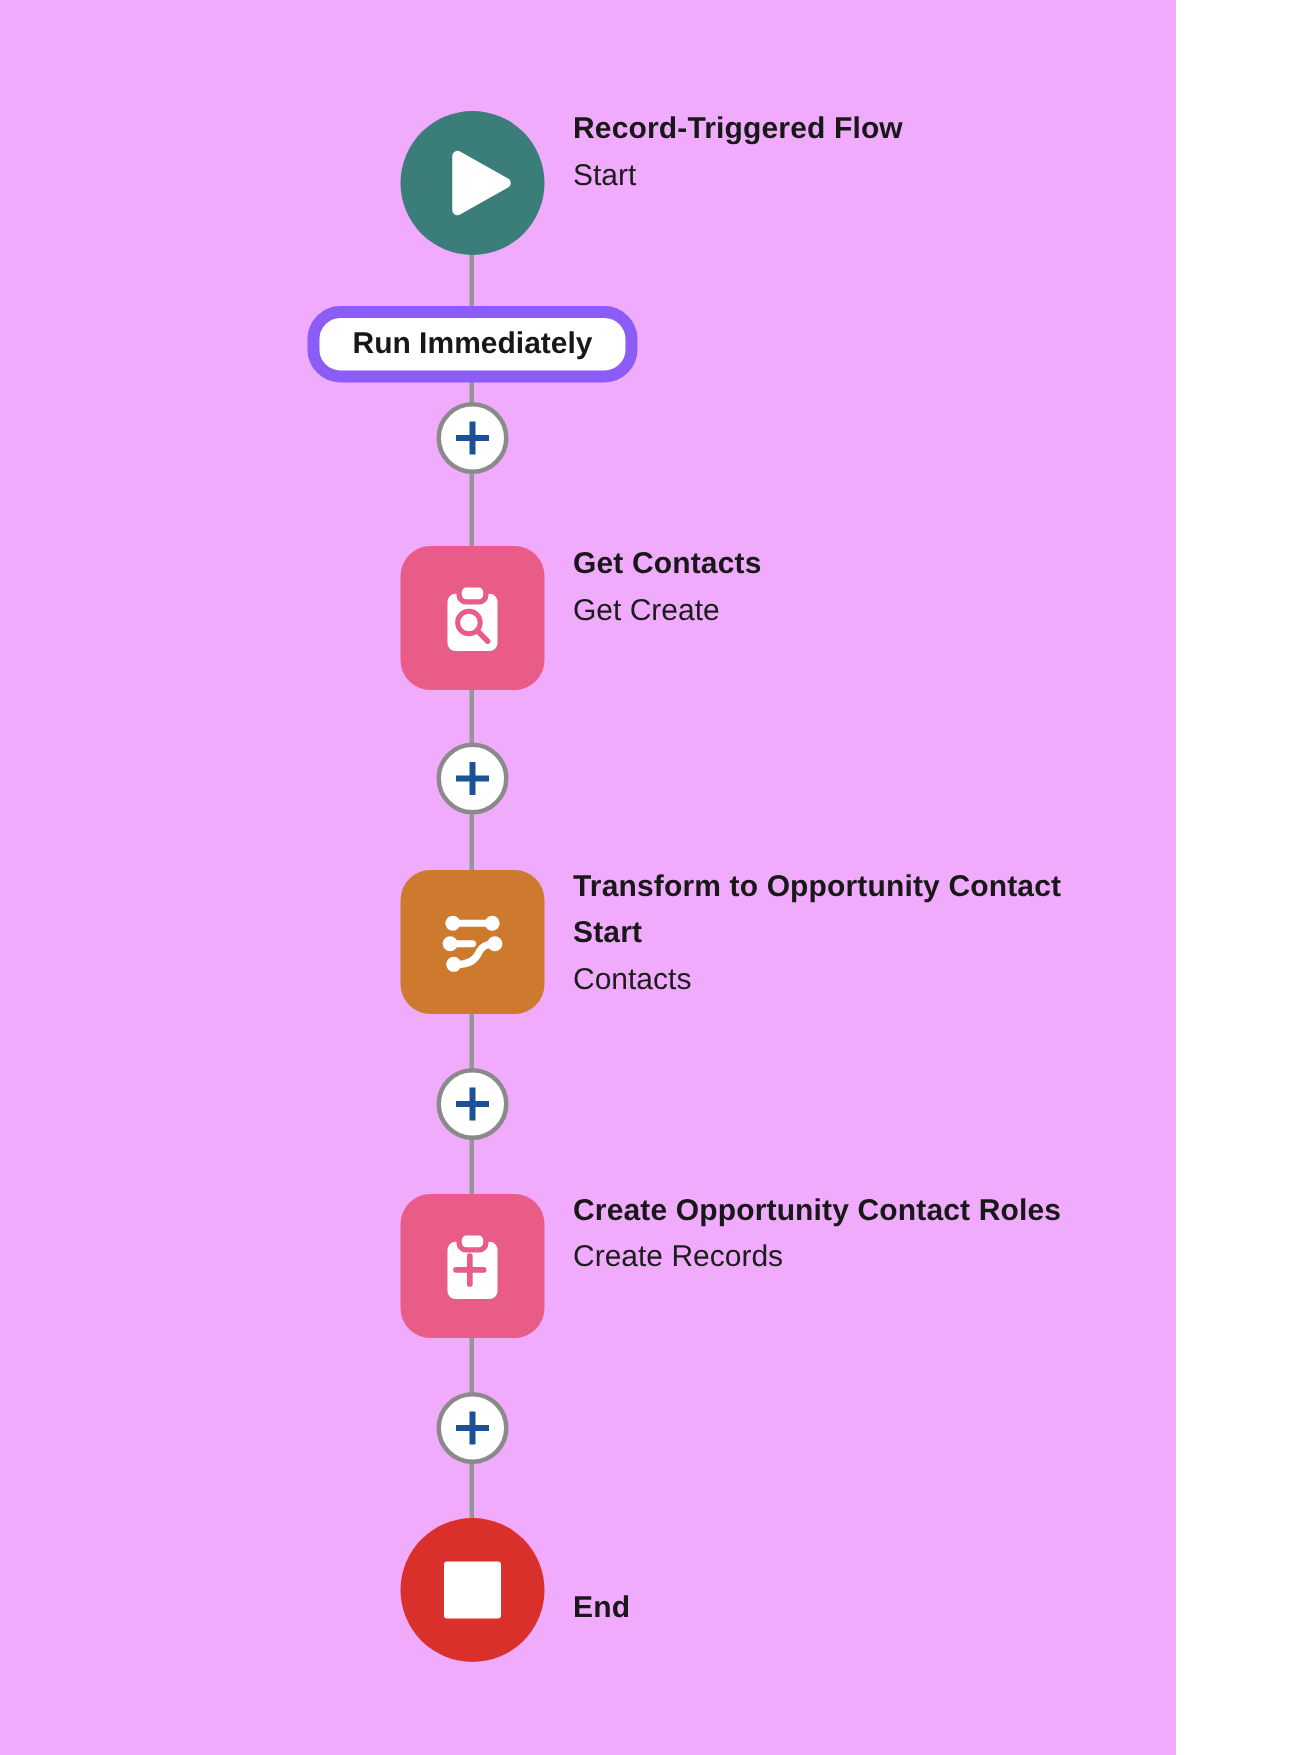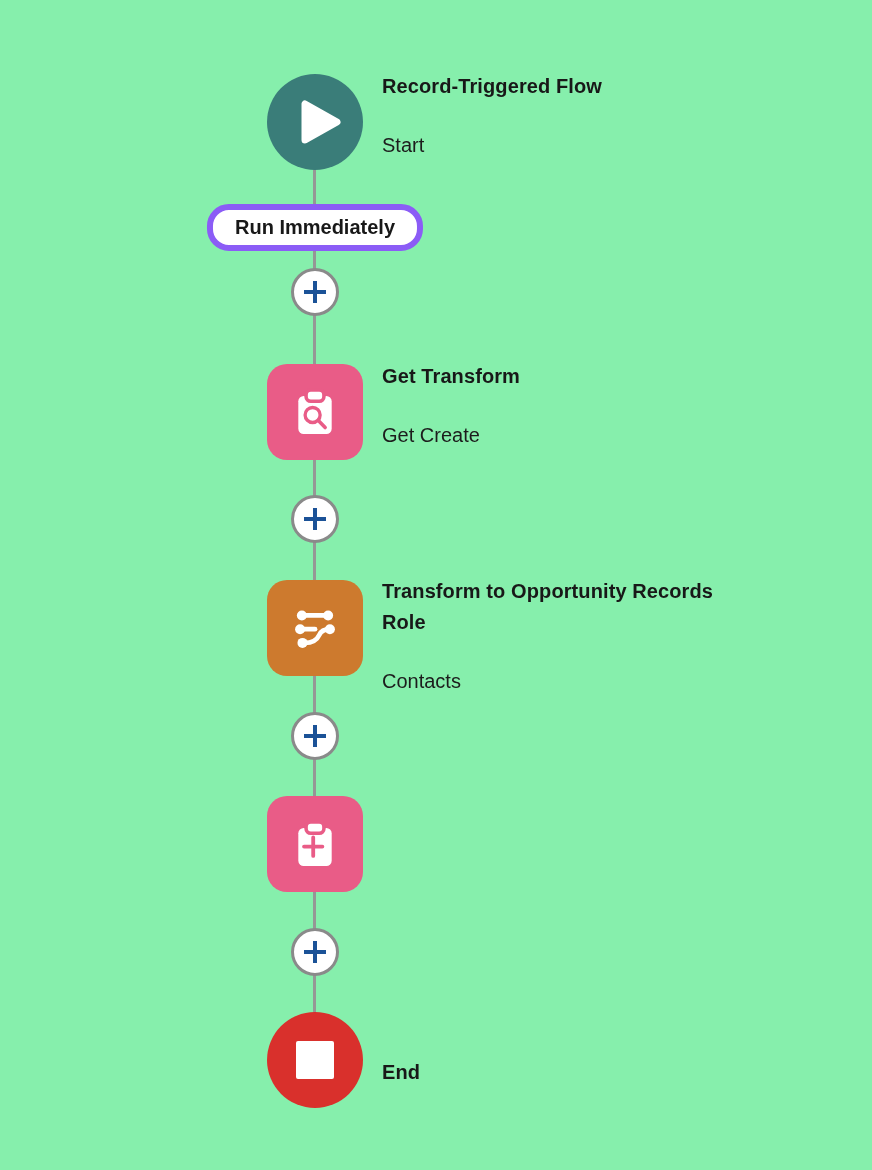--- a/index.html
+++ b/index.html
@@ -1,23 +1,23 @@
 <!DOCTYPE html>
 <html><head>
 <meta charset="utf-8">
 <style>
   * { margin: 0; padding: 0; box-sizing: border-box; }
   html, body { background: #ffffff; }
   body { font-family: "Liberation Sans", sans-serif; }
 
   .canvas {
     position: relative;
-    width: 872px;
+    width: 784px;
     height: 1170px;
-    background: #86efac;
+    background: #f0abfc;
     overflow: hidden;
   }
 
   .connector-line {
     position: absolute;
     left: 313px;
     top: 122px;
     width: 3px;
     height: 938px;
     background: #969696;
@@ -49,30 +49,29 @@
     line-height: 31px;
     font-weight: 700;
     color: #181818;
     letter-spacing: 0.1px;
   }
   .node-subtitle {
     font-size: 20px;
     line-height: 31px;
     font-weight: 400;
     color: #1c1c1c;
-    margin-top: 28px;
   }
 
   .connector-pill {
     position: absolute;
     left: 315px;
     top: 204px;
     transform: translateX(-50%);
     background: #ffffff;
-    border: 6px solid #8b5cf6;
+    border: 8px solid #8b5cf6;
     border-radius: 22px;
     padding: 6px 22px;
     font-size: 20px;
     font-weight: 700;
     color: #181818;
     white-space: nowrap;
     z-index: 2;
   }
 
   .add-button {
@@ -140,21 +139,21 @@
     <span style="display:flex;">
       <svg width="62" height="62" viewBox="0 0 52 52">
         <rect x="12" y="12.5" width="28" height="32" rx="4.5" fill="#ffffff"></rect>
         <rect x="18.5" y="7.5" width="15" height="9.5" rx="4" fill="#ffffff" stroke="currentColor" stroke-width="3"></rect>
         <circle cx="24" cy="28.5" r="6.3" fill="#ffffff" stroke="currentColor" stroke-width="2.8"></circle>
         <path d="M28.8 33.2 L34.5 39" stroke="currentColor" stroke-width="3" stroke-linecap="round" fill="none"></path>
       </svg>
     </span>
   </div>
   <div class="node-text pos-get-t">
-    <div class="node-title">Get Transform</div>
+    <div class="node-title">Get Contacts</div>
     <div class="node-subtitle">Get Create</div>
   </div>
 
   <button class="add-button pos-plus2" style="color: rgb(27, 82, 151);">
     <span style="display:flex;">
       <svg width="26" height="26" viewBox="0 0 26 26">
         <path d="M13 2 V24 M2 13 H24" stroke="currentColor" stroke-width="4" fill="none"></path>
       </svg>
     </span>
   </button>
@@ -167,41 +166,45 @@
         <circle cx="37" cy="15.5" r="4.2" fill="#ffffff"></circle>
         <path d="M13.5 27 H26" stroke="#ffffff" stroke-width="4" stroke-linecap="round" fill="none"></path>
         <circle cx="13.5" cy="27" r="4.2" fill="#ffffff"></circle>
         <circle cx="38.5" cy="27" r="4.2" fill="#ffffff"></circle>
         <path d="M15.5 38.5 C23.5 39 27.5 36.5 29.5 32 C31 28.6 33.5 27 38.5 27" stroke="#ffffff" stroke-width="4" stroke-linecap="round" fill="none"></path>
         <circle cx="15.5" cy="38.5" r="4.2" fill="#ffffff"></circle>
       </svg>
     </span>
   </div>
   <div class="node-text pos-trans-t">
-    <div class="node-title">Transform to Opportunity Records Role</div>
+    <div class="node-title">Transform to Opportunity Contact Start</div>
     <div class="node-subtitle">Contacts</div>
   </div>
 
   <button class="add-button pos-plus3" style="color: rgb(27, 82, 151);">
     <span style="display:flex;">
       <svg width="26" height="26" viewBox="0 0 26 26">
         <path d="M13 2 V24 M2 13 H24" stroke="currentColor" stroke-width="4" fill="none"></path>
       </svg>
     </span>
   </button>
 
   <div class="node-icon square pos-create" style="background-color: rgb(233, 92, 135); color: rgb(233, 92, 135);">
     <span style="display:flex;">
       <svg width="62" height="62" viewBox="0 0 52 52">
         <rect x="12" y="12.5" width="28" height="32" rx="4.5" fill="#ffffff"></rect>
         <rect x="18.5" y="7.5" width="15" height="9.5" rx="4" fill="#ffffff" stroke="currentColor" stroke-width="3"></rect>
         <path d="M24.5 20.5 V36 M16.8 28.2 H32.2" stroke="currentColor" stroke-width="3.2" stroke-linecap="round" fill="none"></path>
       </svg>
     </span>
   </div>
+  <div class="node-text pos-create-t">
+    <div class="node-title">Create Opportunity Contact Roles</div>
+    <div class="node-subtitle">Create Records</div>
+  </div>
 
   <button class="add-button pos-plus4" style="color: rgb(27, 82, 151);">
     <span style="display:flex;">
       <svg width="26" height="26" viewBox="0 0 26 26">
         <path d="M13 2 V24 M2 13 H24" stroke="currentColor" stroke-width="4" fill="none"></path>
       </svg>
     </span>
   </button>
 
   <div class="node-icon circle pos-end" style="background-color: rgb(217, 48, 44);">

